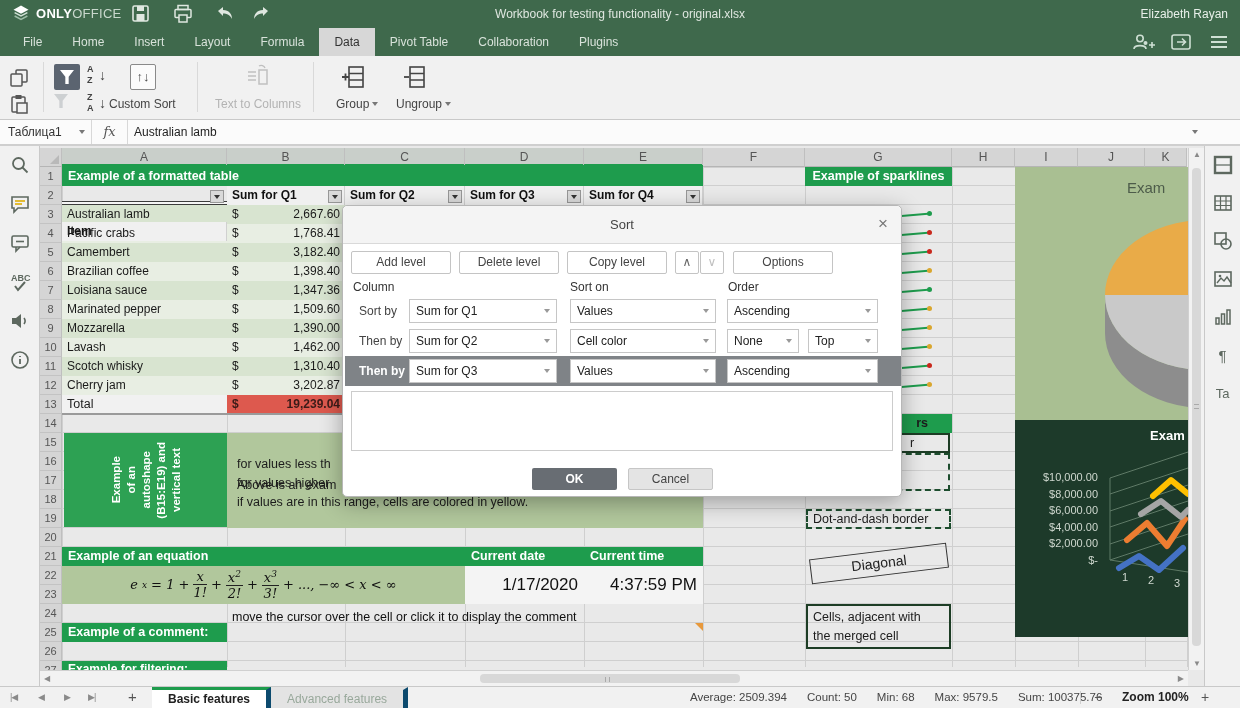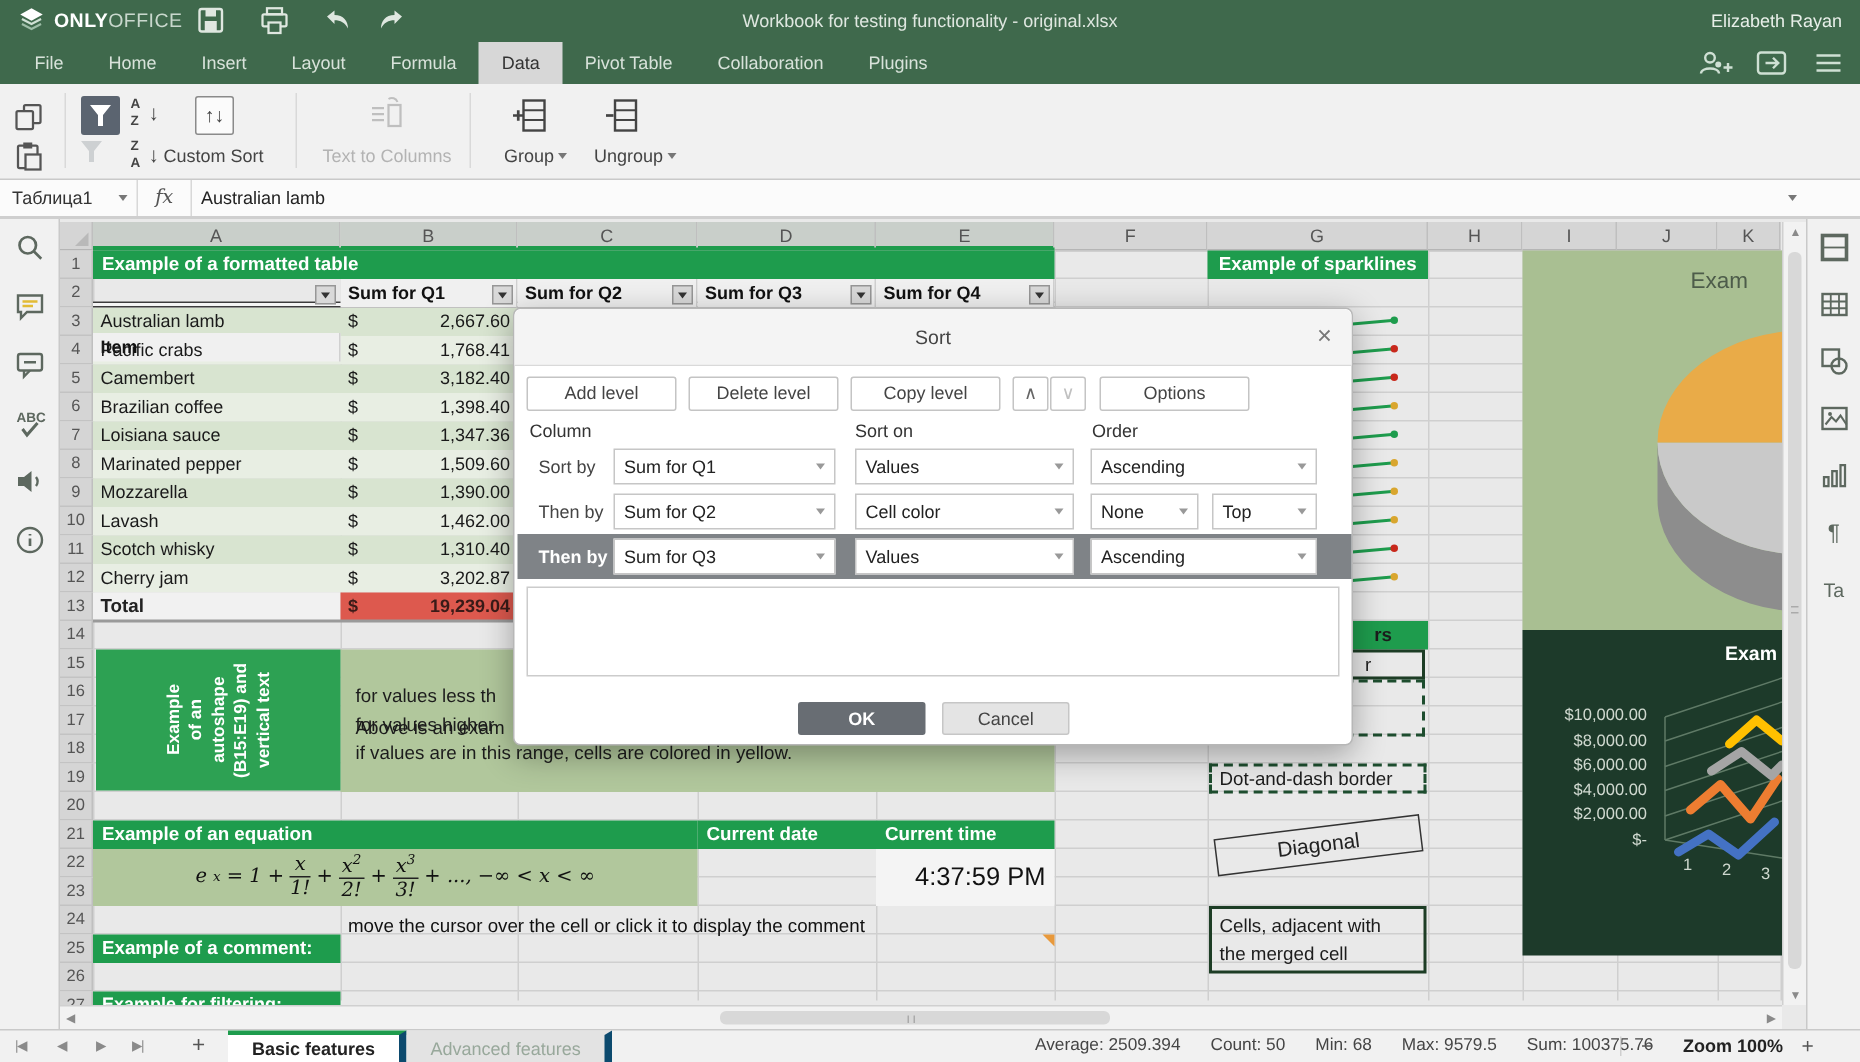--- a/index.html
+++ b/index.html
@@ -61,21 +61,21 @@
         padding-left:5px;box-sizing:border-box;border-right:1px solid #d0d0d0;z-index:3;}
   .fbtn{position:absolute;top:190px;width:14px;height:13px;background:#d9d9d9;border:1px solid #979797;box-sizing:border-box;z-index:4;}
   .fbtn-arr{position:absolute;left:3px;top:4px;width:0;height:0;border-left:3px solid transparent;border-right:3px solid transparent;border-top:4px solid #333;}
   #dblline{position:absolute;left:62px;top:201px;width:641px;height:4px;border-top:1px solid #3c3c3c;border-bottom:1px solid #3c3c3c;background:#f5f5f5;box-sizing:border-box;z-index:3;}
   .band{position:absolute;left:62px;width:641px;height:19px;z-index:2;}
   .b0{background:#d8e4d0;}
   .b1{background:#e8eee3;}
   .cellA{position:absolute;left:62px;width:165px;height:19px;font-size:12px;line-height:19px;color:#1a1a1a;padding-left:5px;box-sizing:border-box;z-index:3;}
   .cellB{position:absolute;left:227px;width:118px;height:19px;display:flex;justify-content:space-between;padding:0 5px;box-sizing:border-box;
          font-size:12px;line-height:19px;color:#1a1a1a;z-index:3;}
-  #totalA{position:absolute;left:62px;top:395px;width:165px;height:19px;background:#f1f1f1;font-weight:bold;font-size:12.5px;line-height:19px;padding-left:5px;box-sizing:border-box;z-index:3;}
+  #totalA{position:absolute;left:62px;top:395px;width:165px;height:19px;background:#f1f1f1;font-weight:normal;font-size:12.5px;line-height:19px;padding-left:5px;box-sizing:border-box;z-index:3;}
   #totalB{position:absolute;left:227px;top:395px;width:118px;height:19px;background:#dd594e;display:flex;justify-content:space-between;
           padding:0 5px;box-sizing:border-box;font-weight:bold;font-size:12px;line-height:19px;color:#3a1b18;z-index:3;}
   #botline{position:absolute;left:62px;top:413px;width:283px;height:2px;background:#9a9a9a;z-index:3;}
   
   #ashape{position:absolute;left:64px;top:433px;width:163px;height:94px;background:#2da153;z-index:3;
           display:flex;justify-content:center;align-items:center;gap:3px;}
   .vtxt{writing-mode:vertical-rl;transform:rotate(180deg);color:#fff;font-weight:bold;font-size:11.5px;white-space:nowrap;}
   #condbg{position:absolute;left:227px;top:433px;width:476px;height:95px;background:#b1c79c;z-index:2;}
   .condline{position:absolute;left:237px;font-size:12.5px;color:#1c1c1c;z-index:3;white-space:nowrap;}
   .condline.cb{font-weight:normal;margin-top:40px;}
@@ -329,20 +329,21 @@
         </span>
         <span>+</span>
         <span class="frac">
           <span class="num">x<sup>3</sup></span>
           <span class="den">3!</span>
         </span>
         <span> + ..., </span>
         <span>−∞ &lt; x &lt; ∞</span>
       </span>
     </div>
+  <div id="datecell" style="left:465px;width:119px;">1/17/2020</div>
   <div id="timecell" style="left:584px;width:119px;">4:37:59 PM</div>
 
   <div class="grn" id="cm-label">Example of a comment:</div>
   <div id="cm-text">move the cursor over the cell or click it to display the comment</div>
   <div id="cm-tri"></div>
   <div class="grn" id="filterbar">Example for filtering:</div>
 
   <div class="grn bx" id="bx-head">rs</div>
   <div class="bx" id="bx-thick">r</div>
   <div class="bx" id="bx-dash"></div>

